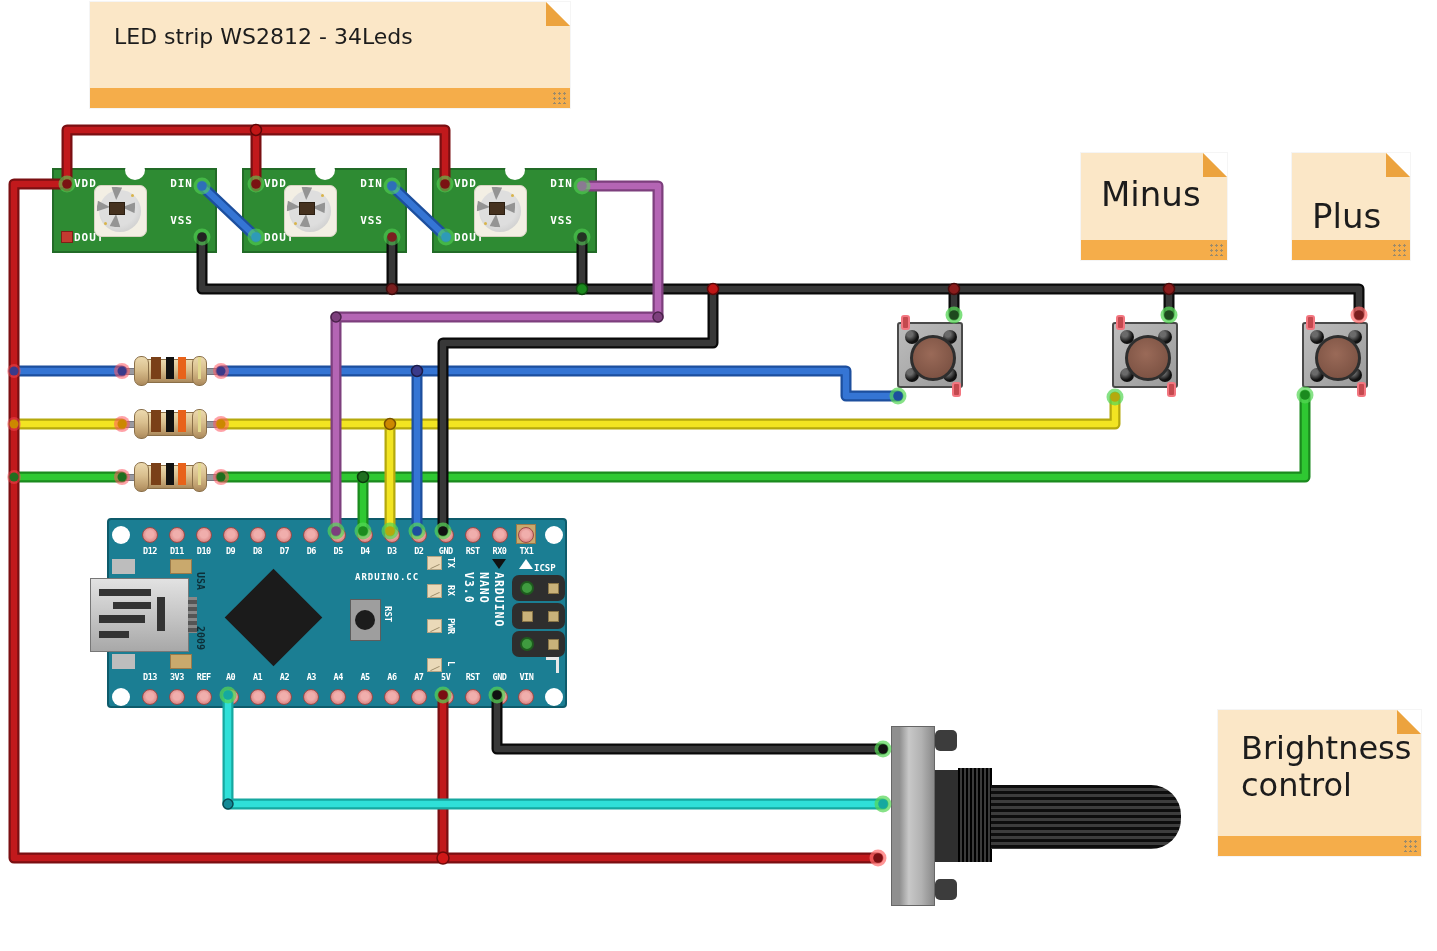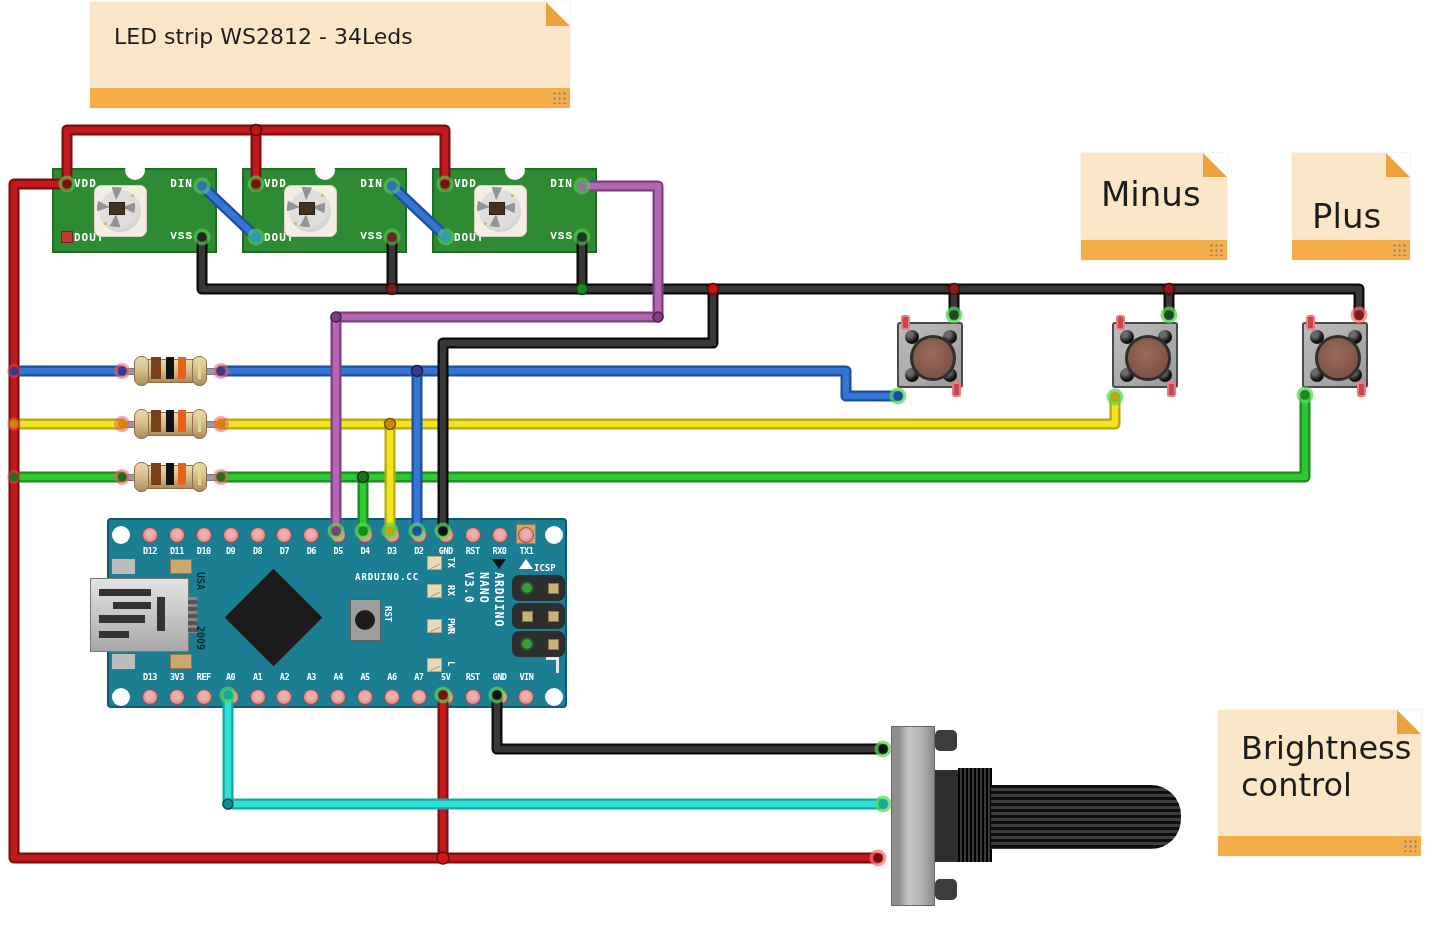--- a/index.html
+++ b/index.html
@@ -20,21 +20,21 @@
 
   
   .module{position:absolute;width:165px;height:85px;background:#2e8b33;border:2px solid #226b27;
           box-sizing:border-box;z-index:10;}
   .module .notch{position:absolute;left:71px;top:-10px;width:20px;height:20px;border-radius:50%;background:#fff;}
   .module .plbl{position:absolute;color:#fff;font-family:"DejaVu Sans Mono","Liberation Mono",monospace;
                 font-size:11px;font-weight:bold;letter-spacing:1px;}
   .module .lbl-vdd{left:20px;top:7px;}
   .module .lbl-din{right:22px;top:7px;}
   .module .lbl-dout{left:20px;bottom:7px;}
-  .module .lbl-vss{right:22px;bottom:9px;font-family:Liberation Mono, monospace;}
+  .module .lbl-vss{right:22px;bottom:24px;}
   .module .led{position:absolute;left:40px;top:15px;width:51px;height:50px;background:#f3efe4;
                border-radius:7px;border:1px solid #d8d2c2;}
   .module .led .disc{position:absolute;left:4px;top:4px;width:42px;height:42px;border-radius:50%;
                background:radial-gradient(circle at 45% 40%,#dedede 0 55%,#c2c2c2 100%);}
   .module .led .wedge{position:absolute;width:11px;height:13px;background:#949494;
                clip-path:polygon(50% 0,100% 100%,0 100%);}
   .module .led .w1{left:16px;top:1px;transform:rotate(183deg);}
   .module .led .w2{left:28px;top:15px;transform:rotate(272deg);}
   .module .led .w3{left:15px;top:28px;transform:rotate(5deg);}
   .module .led .w4{left:3px;top:14px;transform:rotate(95deg);}

